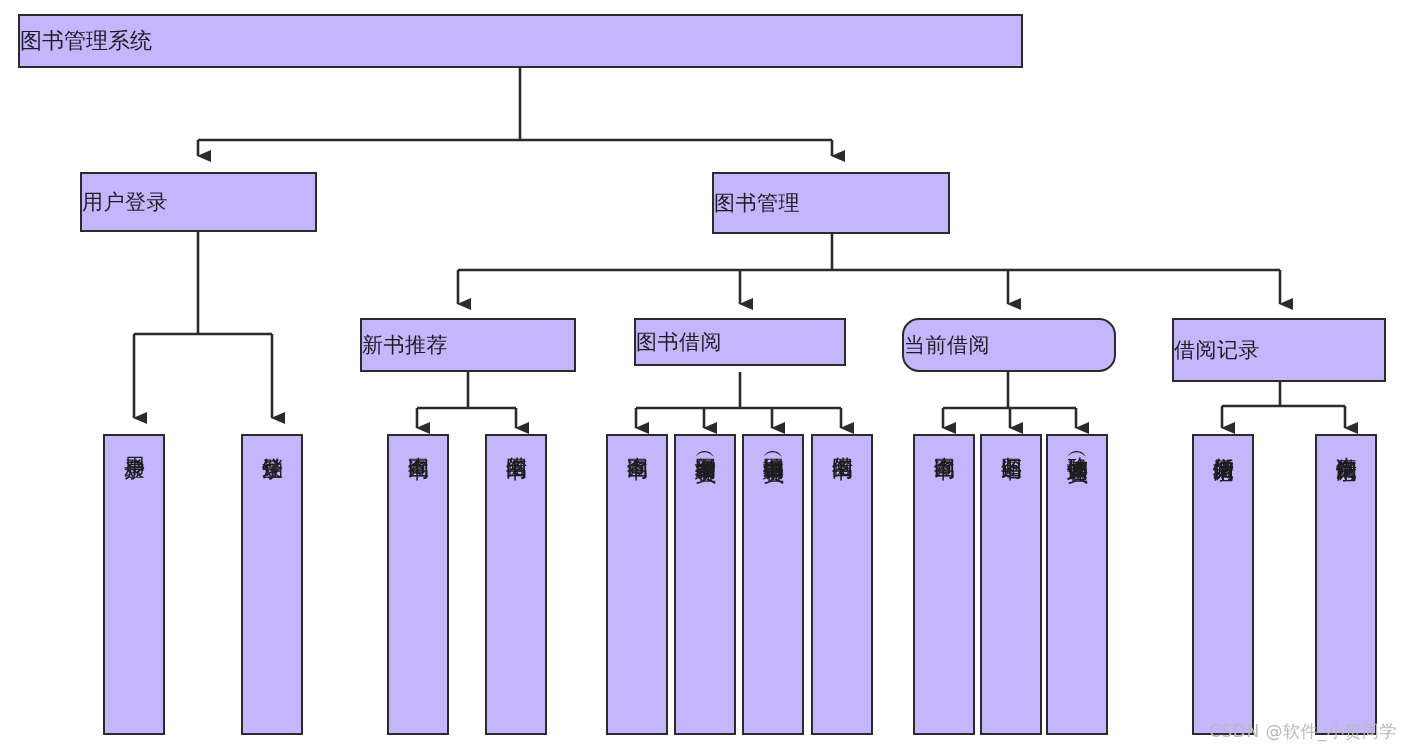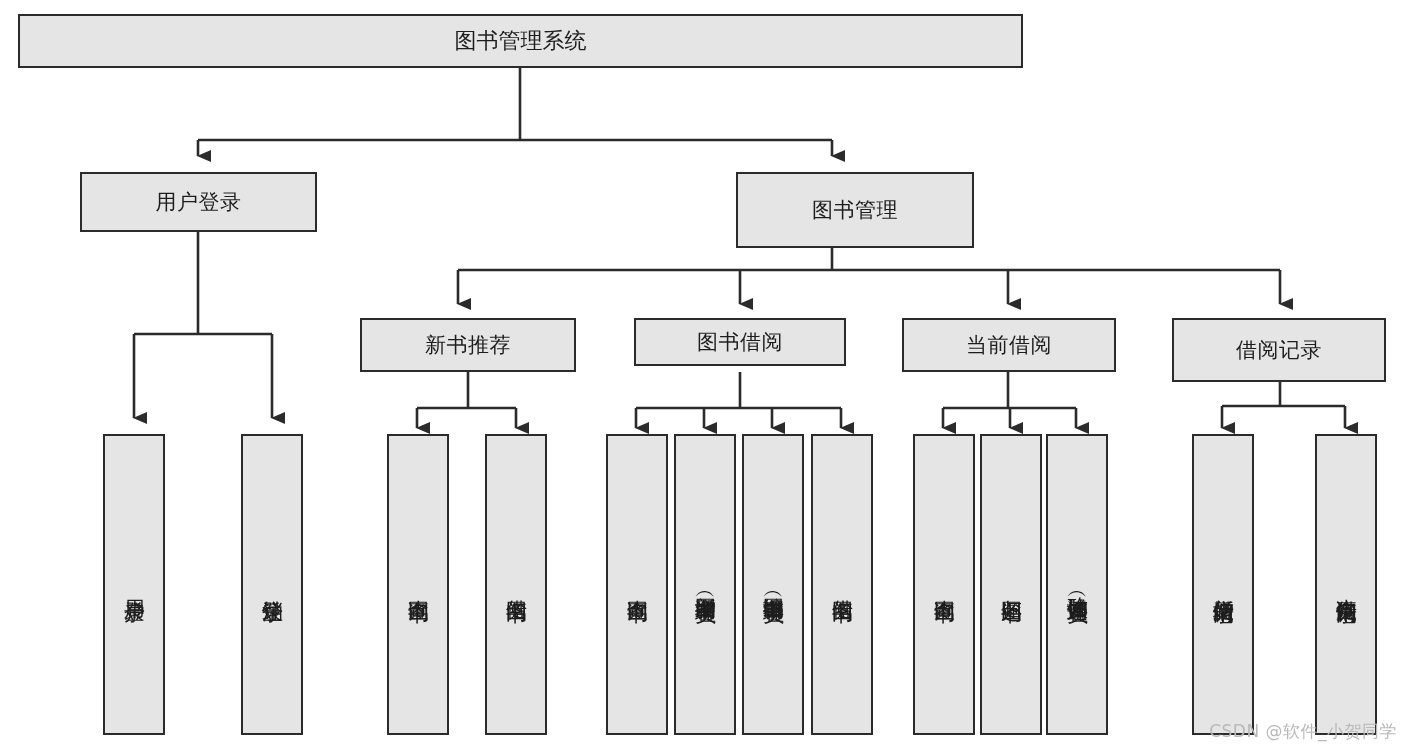--- a/index.html
+++ b/index.html
@@ -21,24 +21,23 @@
     position: absolute;
     left: 0;
     top: 0;
     width: 1405px;
     height: 747px;
   }
   .node {
     position: absolute;
     box-sizing: border-box;
     border: 2px solid #2b2b2b;
-    background: #e5e5e5;
+    background: #c4b5fd;
     display: flex;
     align-items: center;
-    justify-content: center;
     color: #1d1d1d;
   }
   .node.h {
     font-size: 21px;
     letter-spacing: 0.5px;
   }
   .node.root {
     font-size: 22px;
   }
   .node.v {
@@ -121,31 +120,31 @@
     </g>
   </svg>
 
   <div class="node root" style="left:18px; top:14px; width:1005px; height:54px;">
     <span>图书管理系统</span>
   </div>
 
   <div class="node h" style="left:80px; top:172px; width:237px; height:60px;">
     <span>用户登录</span>
   </div>
-  <div class="node h" style="left:712px; top:172px; width:238px; height:76px;margin-left:24px;">
+  <div class="node h" style="left:712px; top:172px; width:238px; height:62px;">
     <span>图书管理</span>
   </div>
 
   <div class="node h" style="left:360px; top:318px; width:216px; height:54px;">
     <span>新书推荐</span>
   </div>
   <div class="node h" style="left:634px; top:318px; width:212px; height:48px;">
     <span>图书借阅</span>
   </div>
-  <div class="node h" style="left:902px; top:318px; width:214px; height:54px;">
+  <div class="node h" style="left:902px; top:318px; width:214px; height:54px;border-radius:17px;">
     <span>当前借阅</span>
   </div>
   <div class="node h" style="left:1172px; top:318px; width:214px; height:64px;">
     <span>借阅记录</span>
   </div>
 
   <div class="node v" style="left:103px; top:434px; width:62px; height:301px;">
     <span class="vtext">用户登录</span>
   </div>
   <div class="node v" style="left:241px; top:434px; width:62px; height:301px;">

